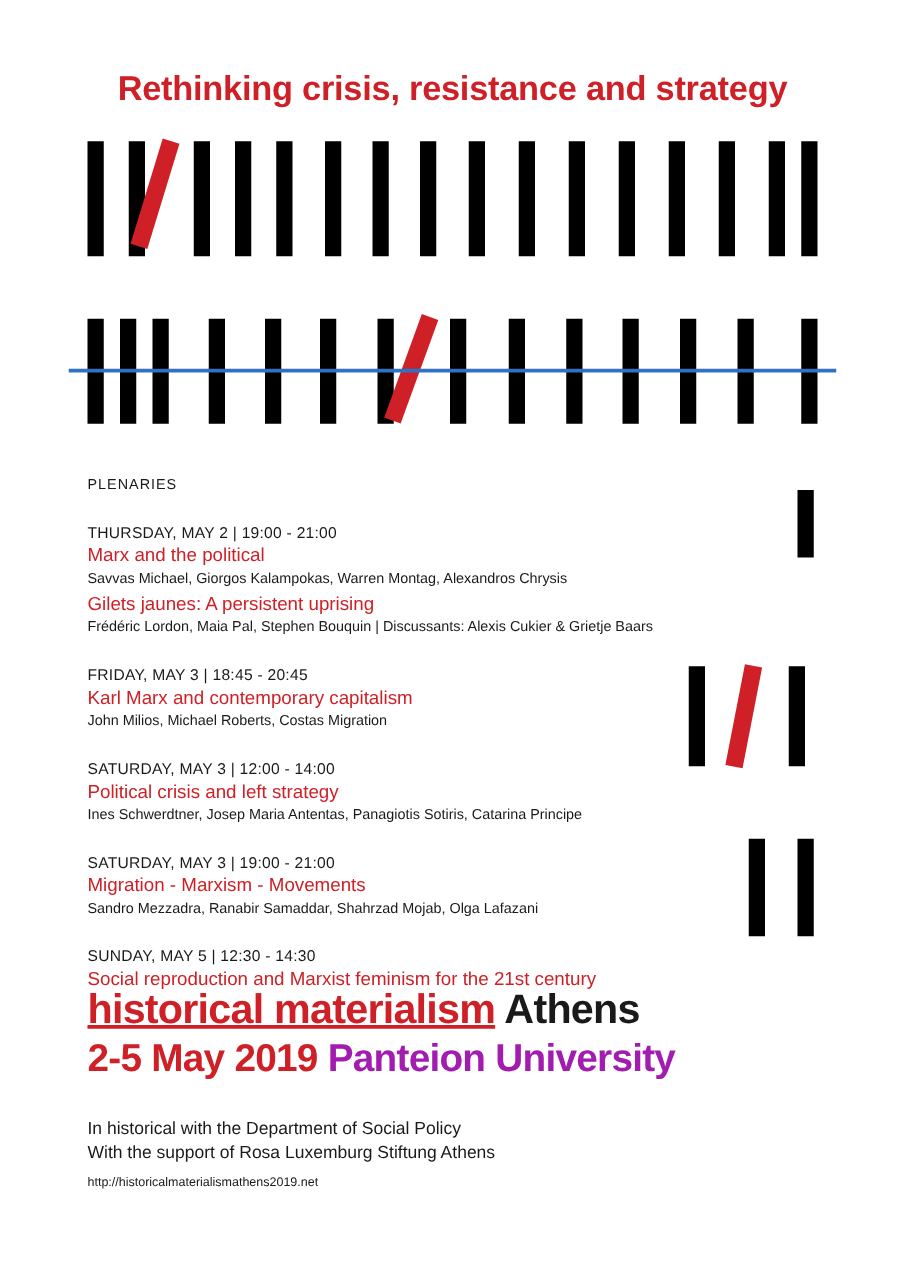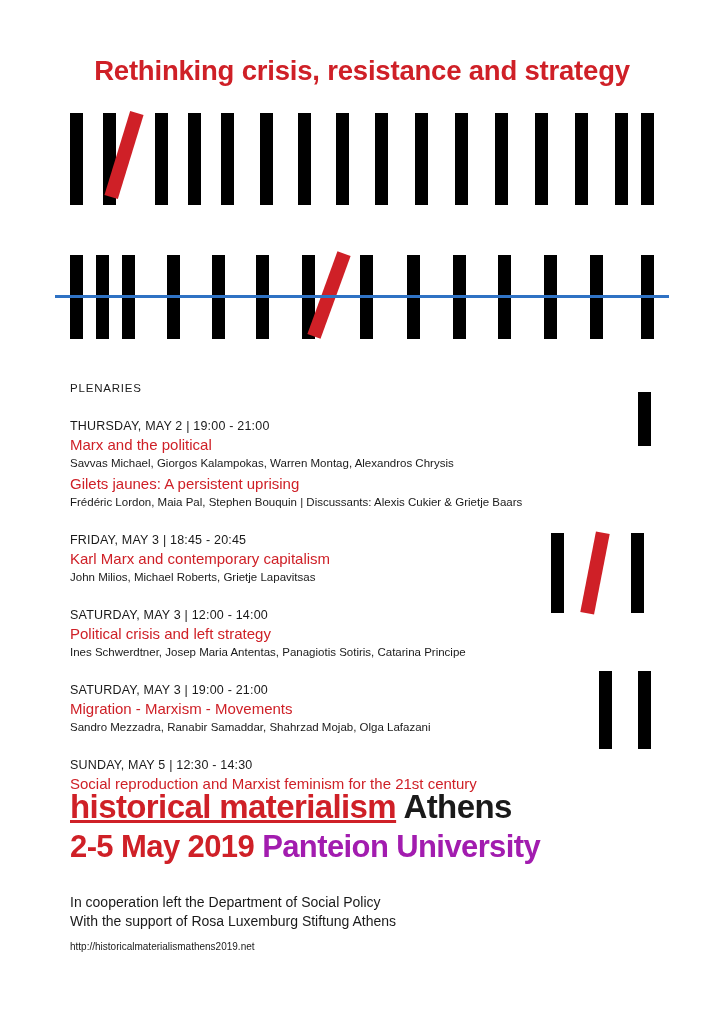--- a/index.html
+++ b/index.html
@@ -189,21 +189,21 @@
       <div class="session-when">THURSDAY, MAY 2 | 19:00 - 21:00</div>
       <div class="session-title">Marx and the political</div>
       <div class="session-people">Savvas Michael, Giorgos Kalampokas, Warren Montag, Alexandros Chrysis</div>
       <div class="session-title">Gilets jaunes: A persistent uprising</div>
       <div class="session-people">Frédéric Lordon, Maia Pal, Stephen Bouquin | Discussants: Alexis Cukier &amp; Grietje Baars</div>
     </div>
 
     <div class="session">
       <div class="session-when">FRIDAY, MAY 3 | 18:45 - 20:45</div>
       <div class="session-title">Karl Marx and contemporary capitalism</div>
-      <div class="session-people">John Milios, Michael Roberts, Grietje Lapavitsas</div>
+      <div class="session-people">John Milios, Michael Roberts, Costas Migration</div>
     </div>
 
     <div class="session">
       <div class="session-when">SATURDAY, MAY 3 | 12:00 - 14:00</div>
       <div class="session-title">Political crisis and left strategy</div>
       <div class="session-people">Ines Schwerdtner, Josep Maria Antentas, Panagiotis Sotiris, Catarina Principe</div>
     </div>
 
     <div class="session">
       <div class="session-when">SATURDAY, MAY 3 | 19:00 - 21:00</div>
@@ -222,21 +222,21 @@
       <span class="brand-hm">historical materialism</span>
       <span class="brand-athens">Athens</span>
     </div>
     <div class="brand-line2">
       <span class="brand-dates">2-5 May 2019</span>
       <span class="brand-venue">Panteion University</span>
     </div>
   </div>
 
   <div class="coop">
-    <div>In cooperation left the Department of Social Policy</div>
+    <div>In historical with the Department of Social Policy</div>
     <div>With the support of Rosa Luxemburg Stiftung Athens</div>
   </div>
 
   <div class="contact">
     <div>http://historicalmaterialismathens2019.net</div>
   </div>
 
 </div>
 
 </body></html>

